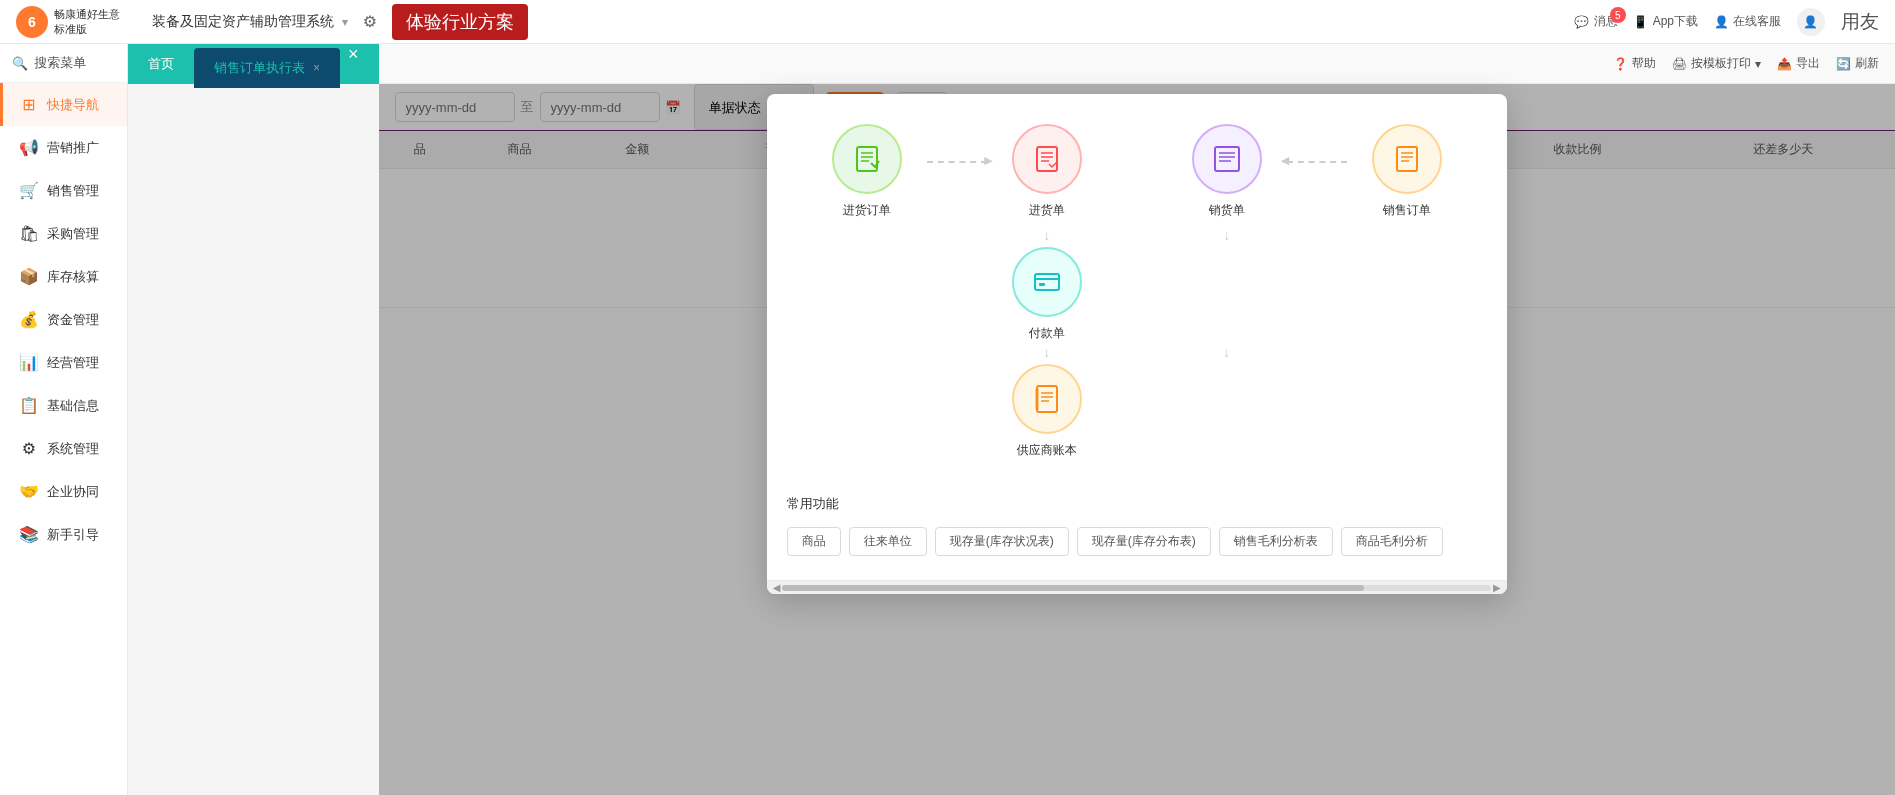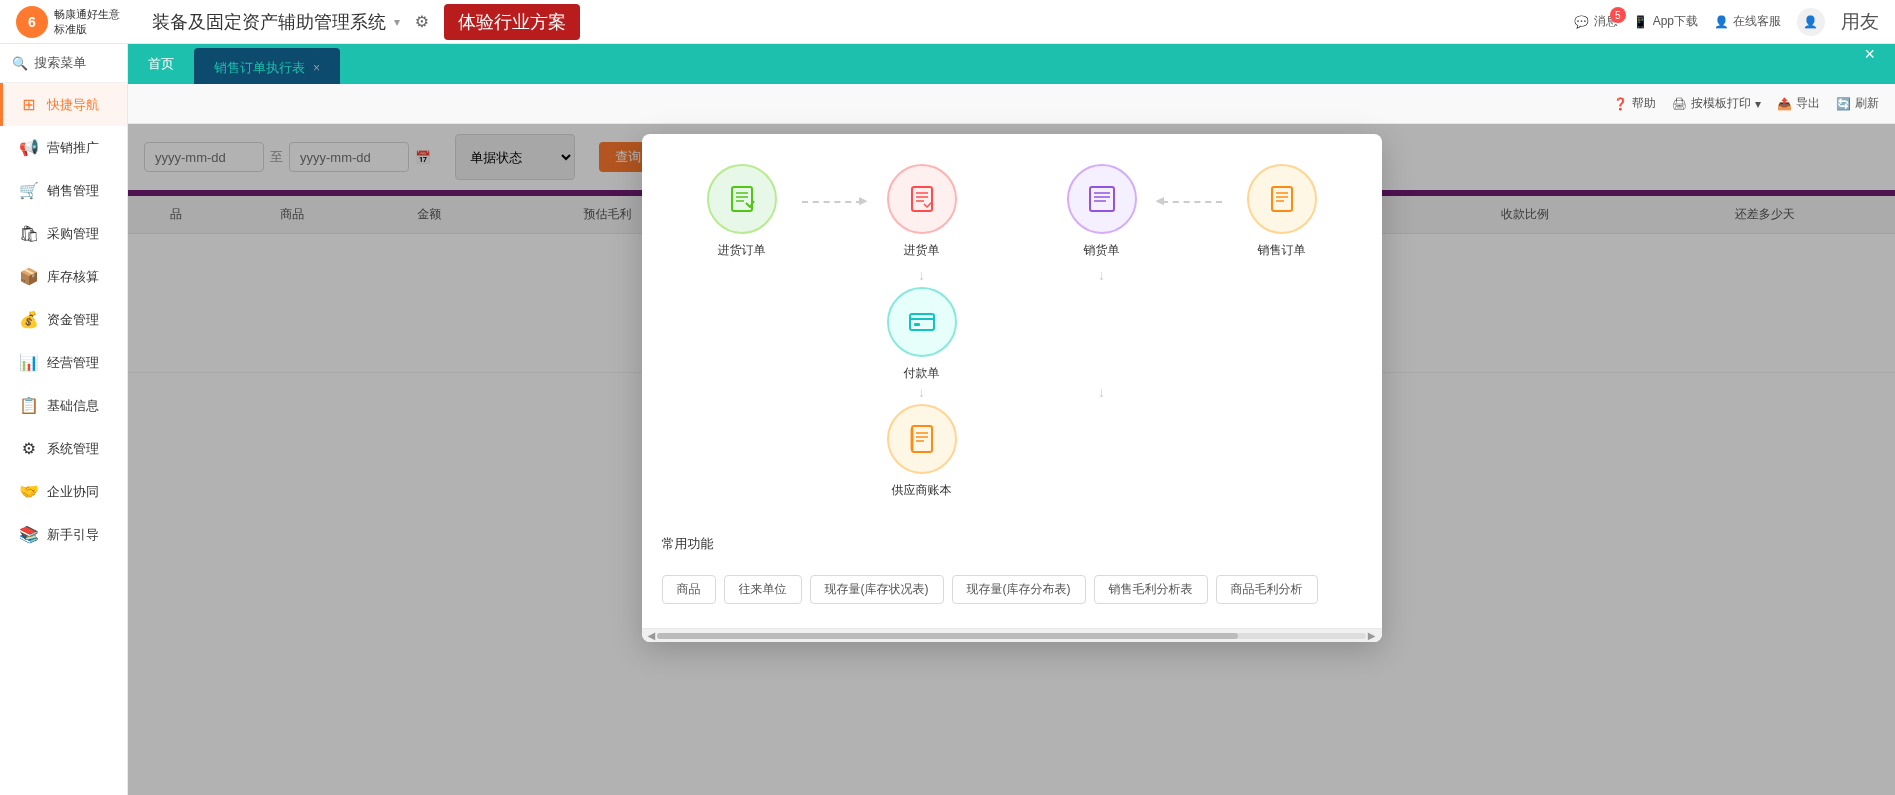--- a/index.html
+++ b/index.html
@@ -3,28 +3,28 @@
   <meta charset="utf-8">
   <style>
     * { box-sizing: border-box; margin: 0; padding: 0; }
     body { font-family: 'Microsoft YaHei', sans-serif; font-size: 13px; background: #f5f5f5; overflow: hidden; }
 
     
     .app-container { display: flex; flex-direction: column; height: 795px; width: 1895px; }
     .top-header { height: 44px; background: #fff; display: flex; align-items: center; padding: 0 16px; border-bottom: 1px solid #e8e8e8; justify-content: space-between; }
     .main-area { display: flex; flex: 1; overflow: hidden; }
     .sidebar { width: 128px; background: #fff; border-right: 1px solid #e8e8e8; display: flex; flex-direction: column; }
-    .content-area { flex: 1; display: flex; flex-direction: column; position: relative; border-radius: 19px; }
+    .content-area { flex: 1; display: flex; position: relative; border-radius: 19px; }
 
     
     .header-left { display: flex; align-items: center; gap: 8px; }
     .logo-area { display: flex; align-items: center; gap: 6px; width: 128px; }
     .logo-icon { width: 32px; height: 32px; background: #ff7a2e; border-radius: 50%; display: flex; align-items: center; justify-content: center; color: white; font-size: 14px; font-weight: bold; }
     .logo-text { font-size: 11px; color: #333; line-height: 1.3; }
-    .system-title { color: #333; font-size: 18px; font-weight: 500; }
+    .system-title { color: #333; font-size: 14px; font-weight: 500; }
     .dropdown-arrow { color: #999; font-size: 12px; cursor: pointer; }
     .settings-icon { width: 28px; height: 28px; border-radius: 4px; display: flex; align-items: center; justify-content: center; cursor: pointer; color: #666; font-size: 16px; }
     .trial-btn { background: #b91c1c; color: white; border: none; border-radius: 4px; padding: 6px 14px; cursor: pointer; font-size: 18px; }
     .header-right { display: flex; align-items: center; gap: 16px; }
     .header-action { display: flex; align-items: center; gap: 4px; color: #555; cursor: pointer; font-size: 12px; position: relative; }
     .badge { background: #ff4d4f; color: white; border-radius: 10px; padding: 0 5px; font-size: 10px; position: absolute; top: -6px; right: -8px; min-width: 16px; height: 16px; display: flex; align-items: center; justify-content: center; }
     .avatar { width: 28px; height: 28px; border-radius: 50%; background: #f0f0f0; display: flex; align-items: center; justify-content: center; font-size: 12px; color: #666; }
     .user-name { color: #555; font-size: 19px; cursor: pointer; }
 
     
@@ -39,21 +39,21 @@
     .sidebar-search { display: flex; align-items: center; gap: 6px; padding: 10px 12px; cursor: pointer; color: #555; font-size: 13px; border-bottom: 1px solid #f0f0f0; }
     .sidebar-nav-item { display: flex; align-items: center; gap: 8px; padding: 12px 16px; cursor: pointer; color: #333; font-size: 13px; border-left: 3px solid transparent; }
     .sidebar-nav-item.active { border-left: 3px solid #ff7a2e; background: #fff5f0; color: #ff7a2e; }
     .nav-icon { font-size: 16px; width: 20px; text-align: center; }
 
     
     .content-toolbar { height: 40px; background: #f9f9f9; display: flex; align-items: center; padding: 0 16px; gap: 16px; border-bottom: 1px solid #e8e8e8; justify-content: flex-end; }
     .toolbar-action { display: flex; align-items: center; gap: 4px; color: #555; cursor: pointer; font-size: 12px; }
 
     
-    .filter-bar { display: flex; align-items: center; padding: 10px 16px; gap: 24px; background: white; border-bottom: 6px solid #701a75; flex-wrap: wrap; }
+    .filter-bar { display: flex; align-items: center; padding: 0 16px; gap: 12px; background: white; border-bottom: 1px solid #701a75; flex-wrap: wrap; }
     .filter-input { border: 1px solid #d9d9d9; border-radius: 4px; padding: 5px 10px; font-size: 13px; height: 30px; }
     .filter-select { border: 1px solid #d9d9d9; border-radius: 4px; padding: 5px 10px; font-size: 13px; height: 46px; min-width: 120px; }
     .search-btn { background: #ff7a2e; color: white; border: none; border-radius: 4px; padding: 5px 16px; cursor: pointer; font-size: 13px; height: 30px; }
     .settings-btn { background: white; color: #555; border: 1px solid #d9d9d9; border-radius: 4px; padding: 5px 12px; cursor: pointer; font-size: 13px; height: 30px; }
     .more-conditions { color: #1890ff; font-size: 12px; cursor: pointer; }
     .date-range { display: flex; align-items: center; gap: 6px; }
     .date-sep { color: #999; }
 
     
     .table-container { flex: 1; overflow: auto; background: white; }
@@ -73,21 +73,21 @@
     .flow-circle.green { background: #e8f8e8; color: #52c41a; border: 2px solid #b7eb8f; }
     .flow-circle.pink { background: #fff0f0; color: #ff4d4f; border: 2px solid #ffb3b3; }
     .flow-circle.purple { background: #f5f0ff; color: #9254de; border: 2px solid #d3adf7; }
     .flow-circle.orange { background: #fff7e6; color: #fa8c16; border: 2px solid #ffd591; }
     .flow-circle.teal { background: #e6fffb; color: #13c2c2; border: 2px solid #87e8de; }
     .flow-circle.red { background: #fff0f0; color: #ff4d4f; border: 2px solid #ffb3b3; }
     .flow-label { font-size: 12px; color: #333; text-align: center; }
 
     
     .common-funcs { padding: 0 20px 16px; }
-    .common-funcs-title { font-size: 13px; color: #333; font-weight: 500; margin-bottom: 22px; }
+    .common-funcs-title { font-size: 13px; color: #333; font-weight: 500; margin-bottom: 14px; }
     .func-buttons { display: flex; flex-wrap: wrap; gap: 8px; margin-bottom: 8px; }
     .func-btn { border: 1px solid #d9d9d9; border-radius: 4px; padding: 5px 14px; cursor: pointer; font-size: 12px; color: #555; background: white; }
 
     
     .modal-scrollbar { height: 14px; background: #f0f0f0; display: flex; align-items: center; padding: 0 4px; border-top: 1px solid #e8e8e8; }
     .scrollbar-track { flex: 1; height: 6px; background: #ddd; border-radius: 3px; position: relative; }
     .scrollbar-thumb { width: 82%; height: 6px; background: #bbb; border-radius: 3px; }
     .scroll-arrow { color: #999; font-size: 10px; cursor: pointer; padding: 0 2px; }
 
     

